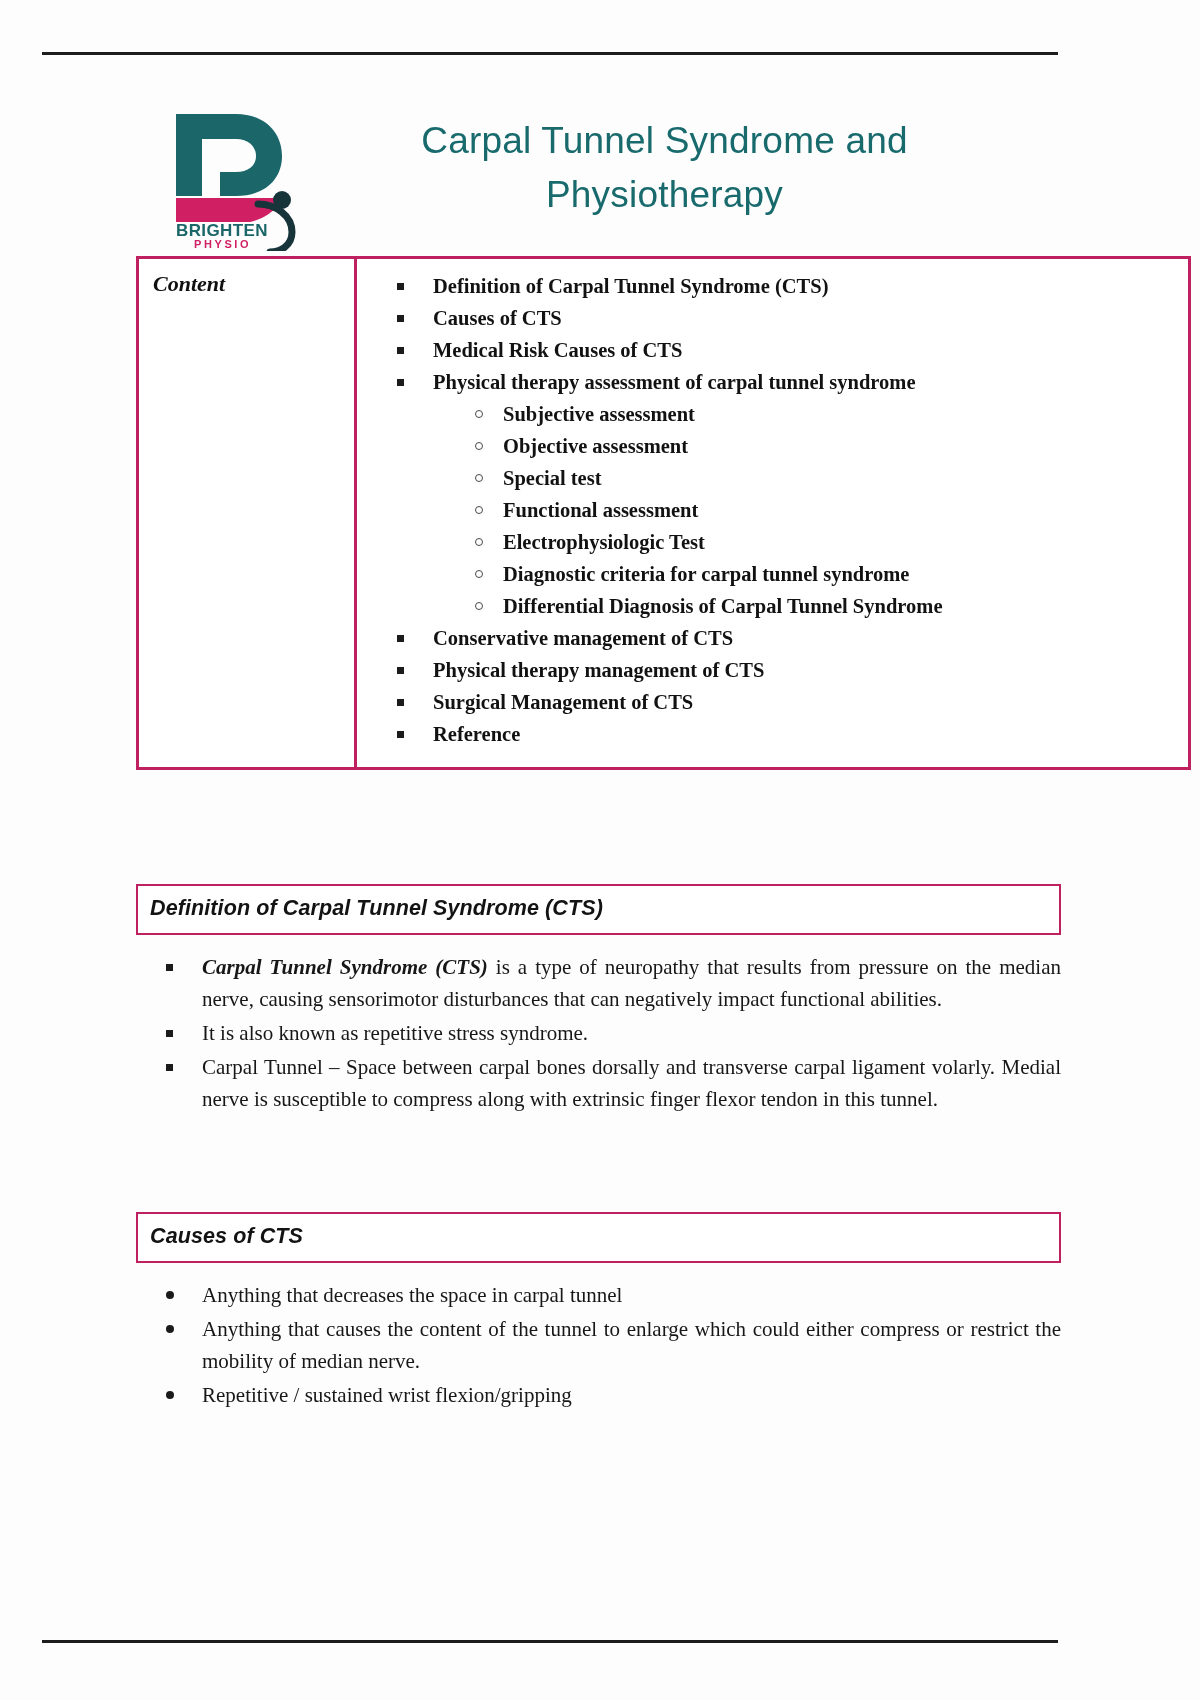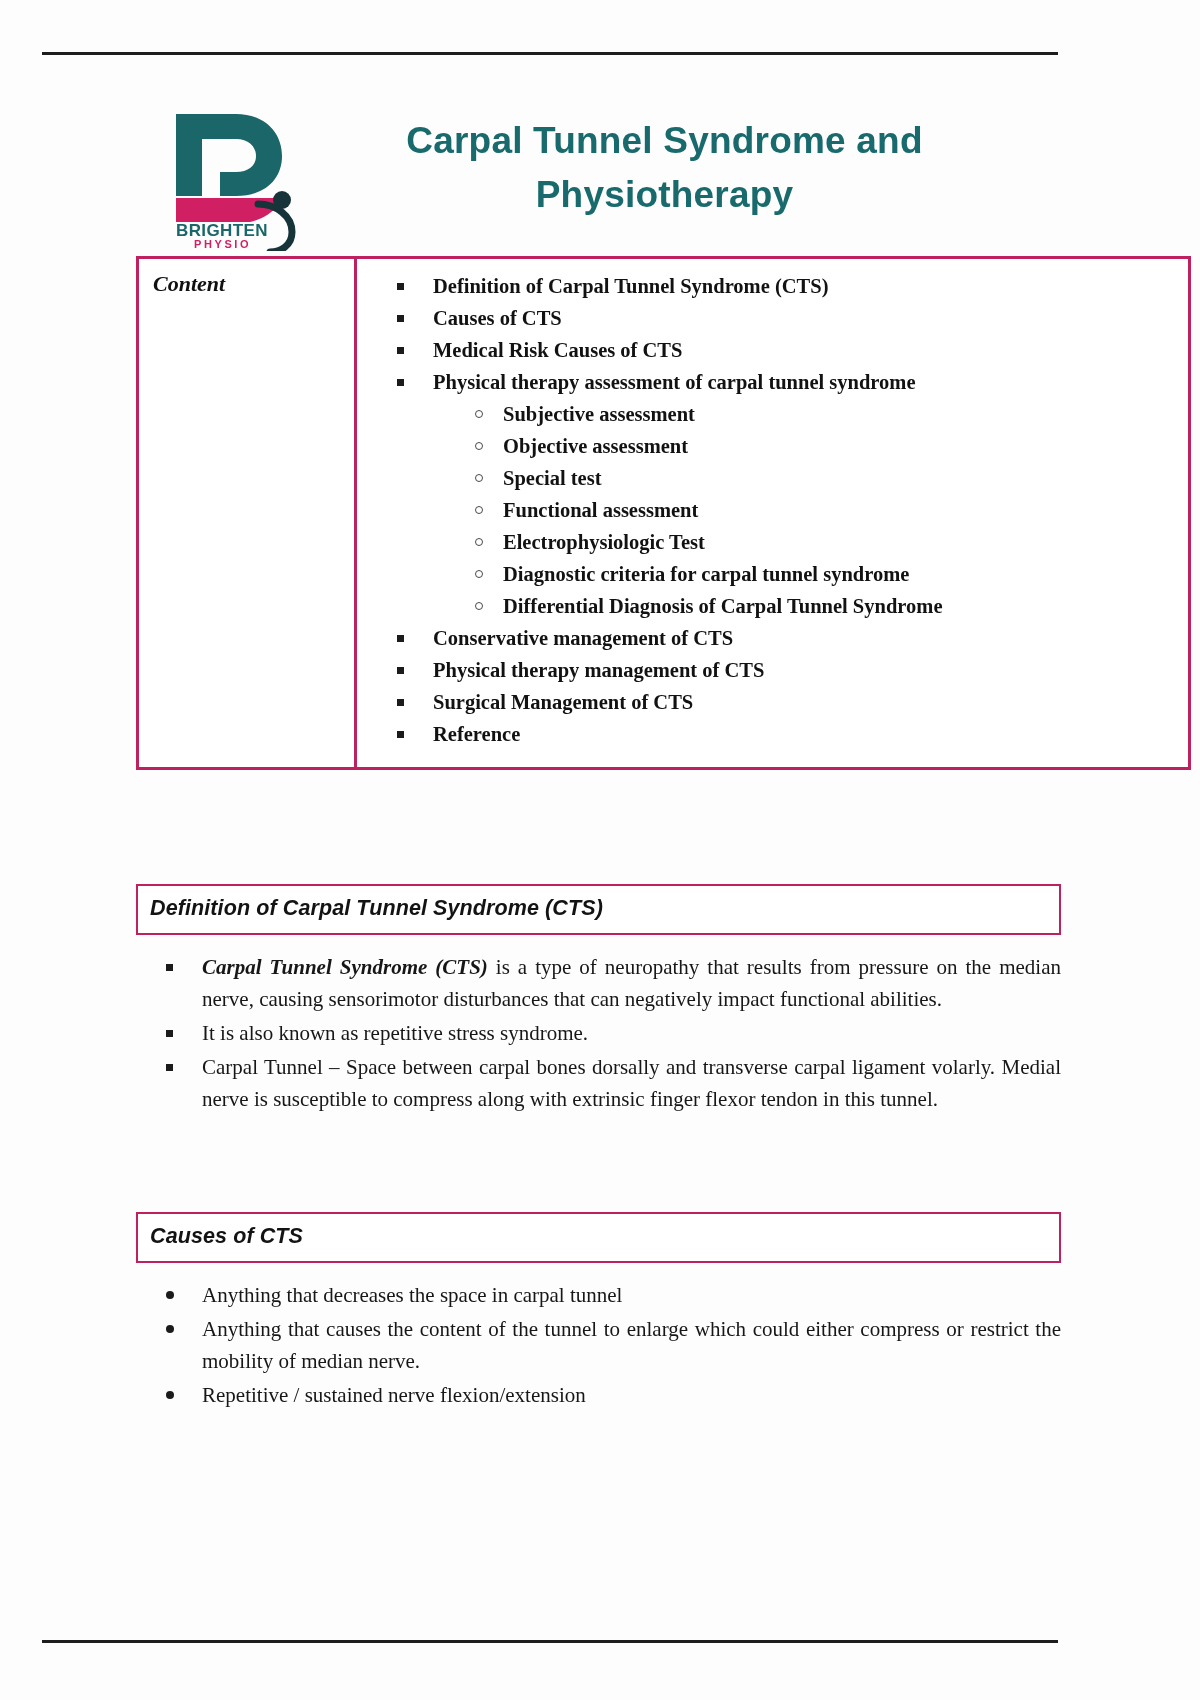--- a/index.html
+++ b/index.html
@@ -42,21 +42,21 @@
     height: 155px;
     position: relative;
     flex: 0 0 auto;
     margin-left: 22px;
   }
   .logo-svg { display: block; }
   .doc-title {
     flex: 1 1 auto;
     text-align: center;
     font-family: "Liberation Sans", "DejaVu Sans", sans-serif;
-    font-weight: bold;
+    font-weight: normal;
     font-size: 37px;
     line-height: 1.45;
     color: #186a6d;
     letter-spacing: 0.2px;
     padding-top: 18px;
     padding-right: 40px;
   }
 
   
   .content-table {
@@ -265,19 +265,19 @@
   </div>
 
   <div class="section-bar" id="sec-bar-1" style="top:1212px;">
     <span class="section-bar-title">Causes of CTS</span>
   </div>
 
   <div class="body-block" id="sec-body-1" style="top:1280px;">
     <ul class="body-list" id="body-list-1">
         <li><span class="rd-bullet"></span><span>Anything that decreases the space in carpal tunnel</span></li>
         <li><span class="rd-bullet"></span><span>Anything that causes the content of the tunnel to enlarge which could either compress or restrict the mobility of median nerve.</span></li>
-        <li><span class="rd-bullet"></span><span>Repetitive / sustained nerve flexion/extension</span></li>
+        <li><span class="rd-bullet"></span><span>Repetitive / sustained wrist flexion/gripping</span></li>
       </ul>
   </div>
 
   <div class="page-rule bottom"></div>
 
 </div>
 
 </body></html>

